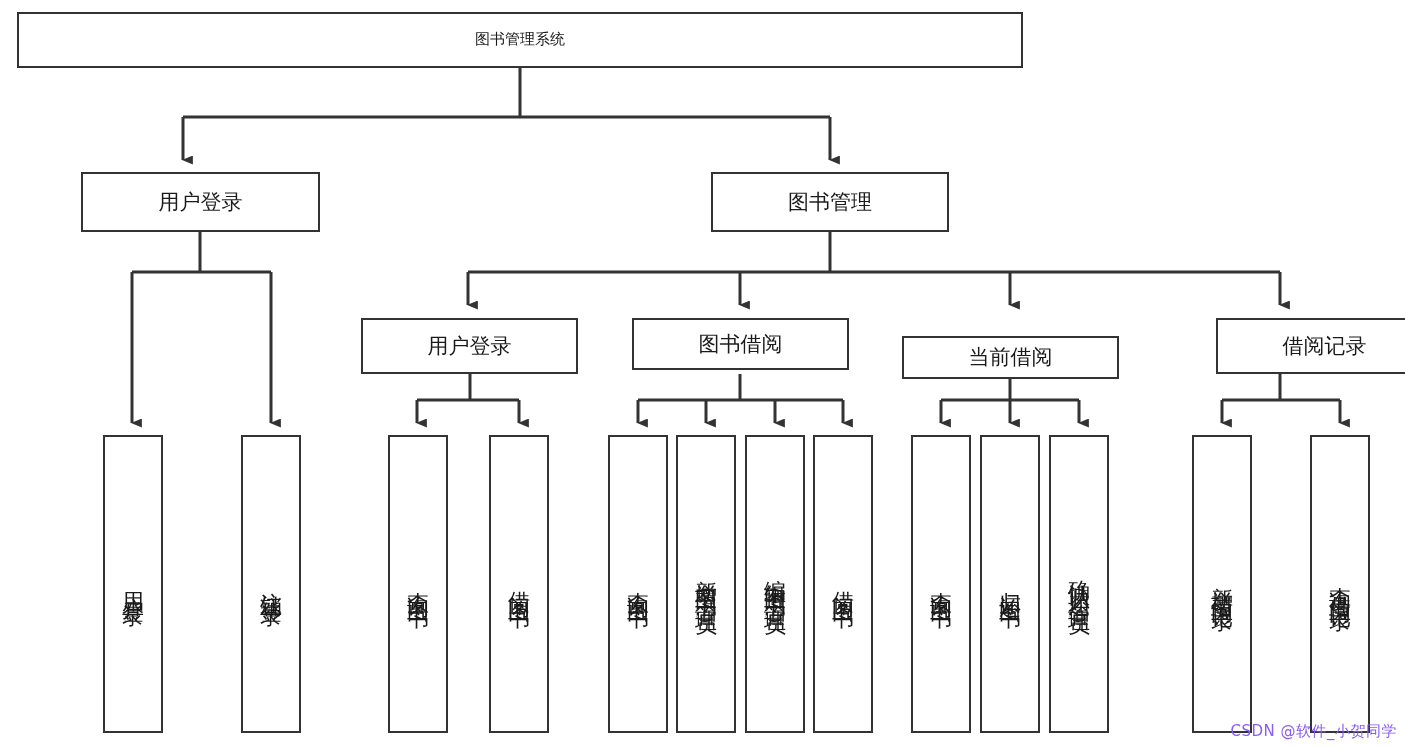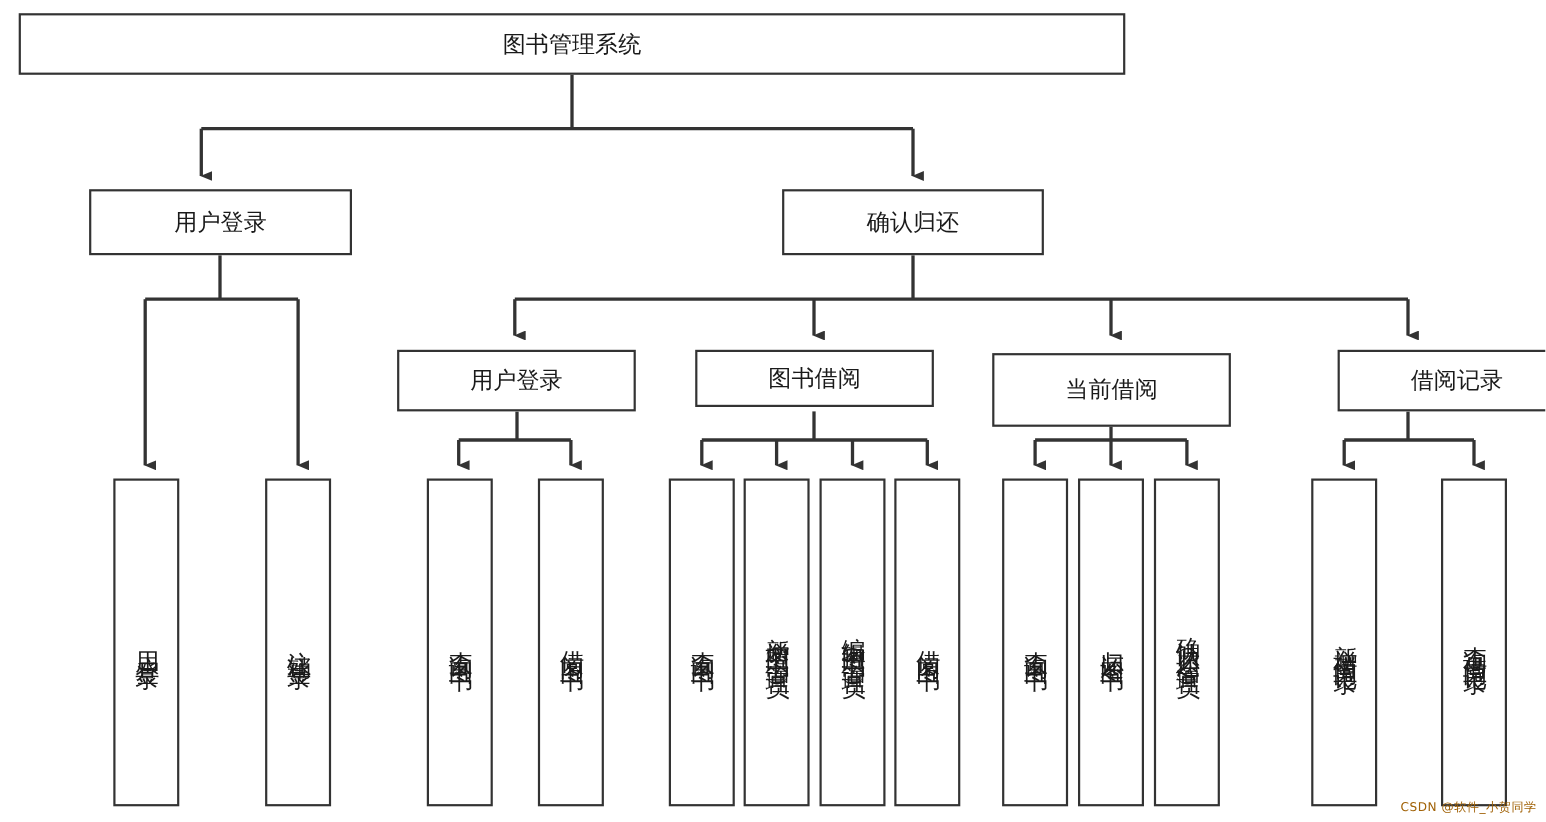--- a/index.html
+++ b/index.html
@@ -37,40 +37,40 @@
   .node-label {
     display: block;
     text-align: center;
     line-height: 1.15;
     white-space: nowrap;
   }
   .node.horiz .node-label {
     font-size: 21px;
   }
   .node.root .node-label {
-    font-size: 21px;
+    font-size: 15px;
   }
   .node.vert {
     align-items: center;
     justify-content: center;
   }
   .node.vert .node-label {
     writing-mode: vertical-rl;
     text-orientation: upright;
     font-size: 22px;
     letter-spacing: 5px;
     line-height: 1;
     white-space: nowrap;
   }
   #watermark {
     position: absolute;
     right: 8px;
     bottom: 6px;
-    font-size: 11px;
-    color: #a16207;
+    font-size: 15px;
+    color: #8b5cf6;
     letter-spacing: 0.5px;
     white-space: nowrap;
     pointer-events: none;
   }
 </style>
 </head>
 <body>
 
 <div id="canvas">
 
@@ -125,30 +125,30 @@
   </svg>
 
   <div class="node root horiz" style="left:17px; top:12px; width:1006px; height:56px;">
     <span class="node-label">图书管理系统</span>
   </div>
 
   <div class="node horiz" style="left:81px; top:172px; width:239px; height:60px;">
     <span class="node-label">用户登录</span>
   </div>
   <div class="node horiz" style="left:711px; top:172px; width:238px; height:60px;">
-    <span class="node-label">确认归还</span>
+    <span class="node-label">图书管理</span>
   </div>
 
   <div class="node horiz" style="left:361px; top:318px; width:217px; height:56px;">
     <span class="node-label">用户登录</span>
   </div>
   <div class="node horiz" style="left:632px; top:318px; width:217px; height:52px;">
     <span class="node-label">图书借阅</span>
   </div>
-  <div class="node horiz" style="left:902px; top:321px; width:217px; height:67px;">
+  <div class="node horiz" style="left:902px; top:336px; width:217px; height:43px;">
     <span class="node-label">当前借阅</span>
   </div>
   <div class="node horiz" style="left:1172px; top:318px; width:217px; height:56px;margin-left:44px;">
     <span class="node-label">借阅记录</span>
   </div>
 
   <div class="node vert" style="left:103px; top:435px; width:60px; height:298px;">
     <span class="node-label">用户登录</span>
   </div>
   <div class="node vert" style="left:241px; top:435px; width:60px; height:298px;">

